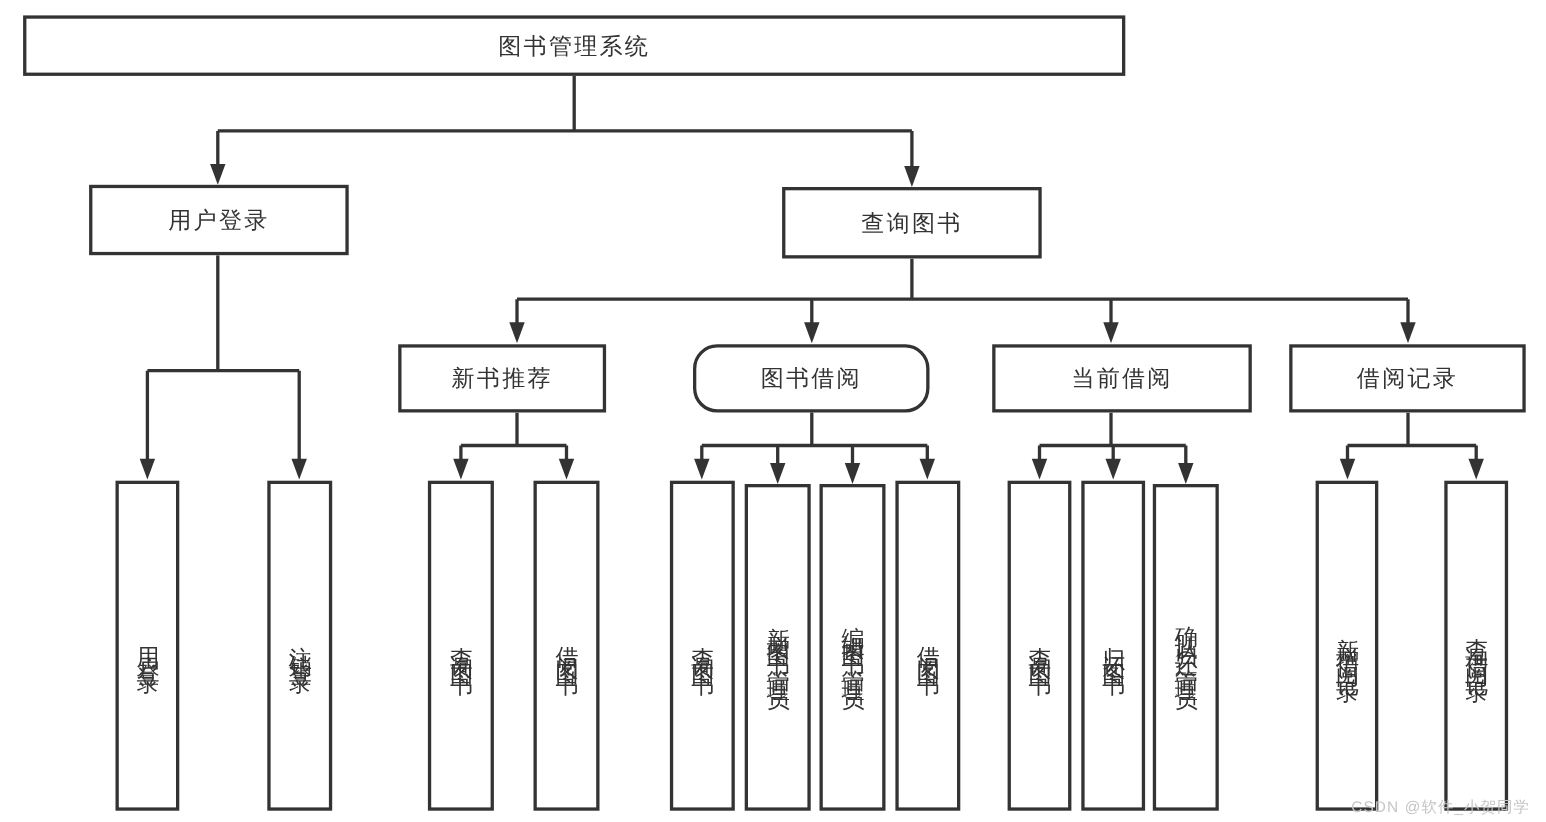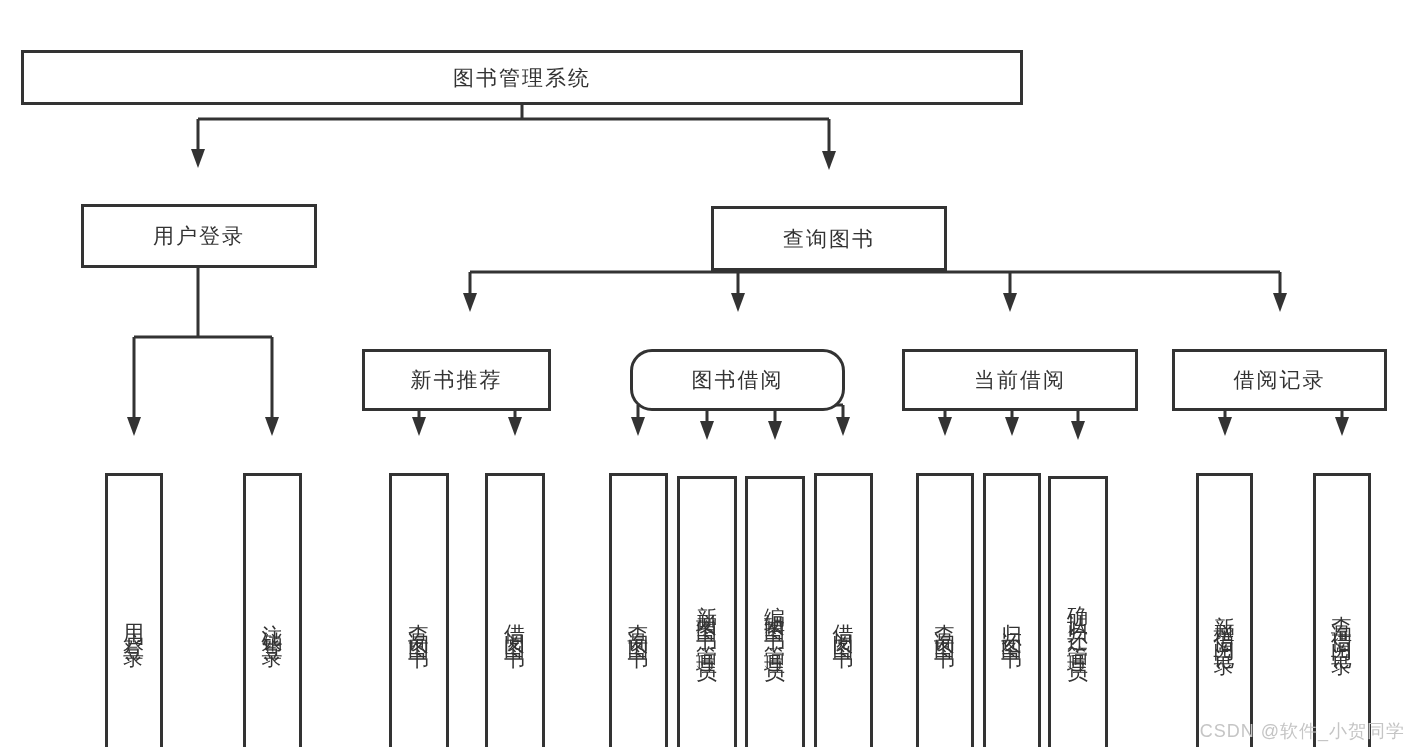--- a/index.html
+++ b/index.html
@@ -39,35 +39,34 @@
     box-sizing: border-box;
     border: 3px solid var(--line);
     background: var(--bg);
     display: flex;
     align-items: center;
     justify-content: center;
     color: var(--text);
     font-size: 21px;
     letter-spacing: 2px;
     text-align: center;
-    margin-top: 36px;
   }
   .leaf .vtext {
     writing-mode: vertical-rl;
     text-orientation: mixed;
     font-size: 21px;
     letter-spacing: 8px;
     line-height: 1;
     color: var(--text);
   }
   #watermark {
     position: absolute;
-    right: 0;
+    right: 14px;
     bottom: 4px;
-    font-size: 18px;
+    font-size: 14px;
     letter-spacing: 1px;
     color: var(--wm);
     white-space: nowrap;
   }
 </style>
 </head>
 <body>
 
 <div id="canvas">
 

